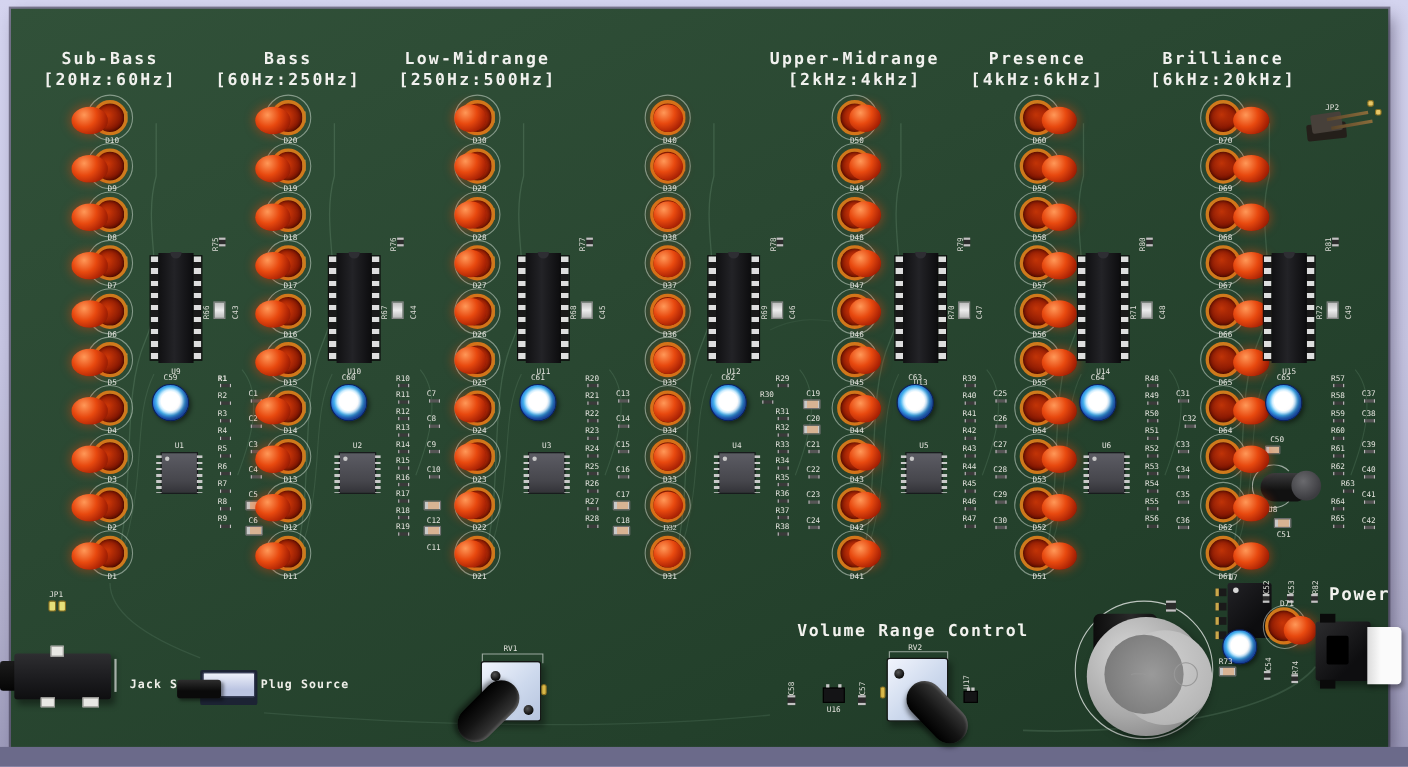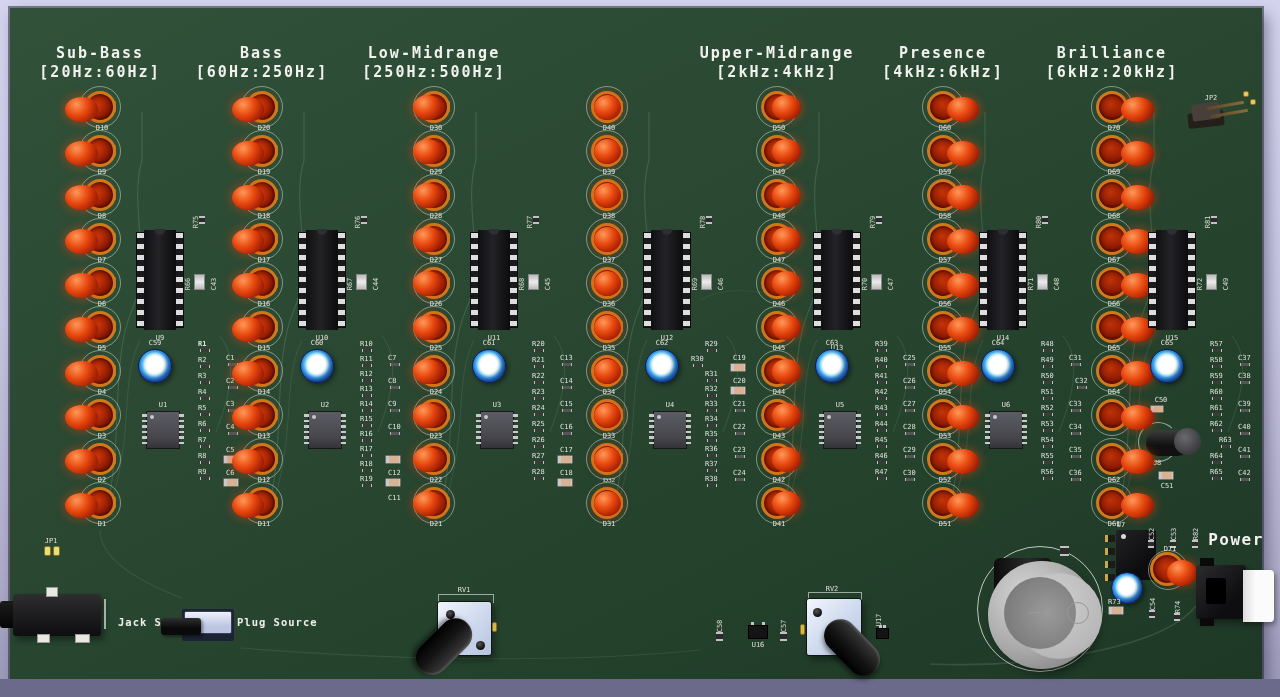--- a/index.html
+++ b/index.html
@@ -168,20 +168,21 @@
     <div class="lbl-sm" style="left:237px;top:616px;">Plug Source</div>
 
     <div class="t7 ctr" style="left:450px;top:586px;width:28px;">RV1</div>
     <div class="pot-bracket" style="left:438px;top:594px;width:56px;height:9px;"></div>
     <div class="pot-body" style="left:437px;top:601px;width:55px;height:55px;"></div>
     <div class="pot-screw" style="left:446px;top:610px;"></div>
     <div class="pot-screw" style="left:476px;top:641px;"></div>
     <div class="gold-pad" style="left:492px;top:622px;width:5px;height:10px;"></div>
     <div class="pot-knob" style="left:411px;top:630px;transform:rotate(135deg);"></div>
 
+    <div class="sect-title" style="left:680px;top:564px;width:300px;">Volume Range Control</div>
     <div class="t7 ctr" style="left:818px;top:585px;width:28px;">RV2</div>
     <div class="pot-bracket" style="left:808px;top:592px;width:54px;height:8px;"></div>
     <div class="pot-body" style="left:806px;top:598px;width:56px;height:58px;"></div>
     <div class="pot-screw" style="left:813px;top:608px;"></div>
     <div class="gold-pad" style="left:800px;top:624px;width:5px;height:11px;"></div>
     <div class="pot-knob" style="left:819px;top:631px;transform:rotate(46deg);"></div>
 
     <div class="vlab" style="left:707px;top:622px;">C58</div>
     <div class="smd-dark" style="left:716px;top:632px;"></div>
     <div class="sot" style="left:748px;top:625px;width:20px;height:14px;"></div>

